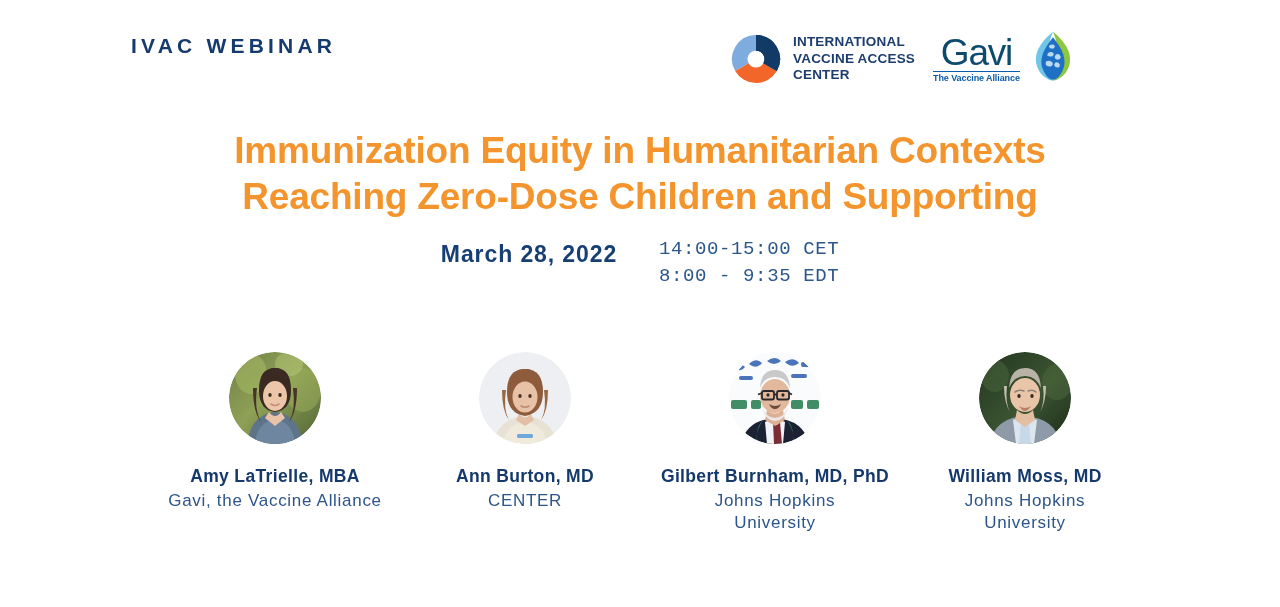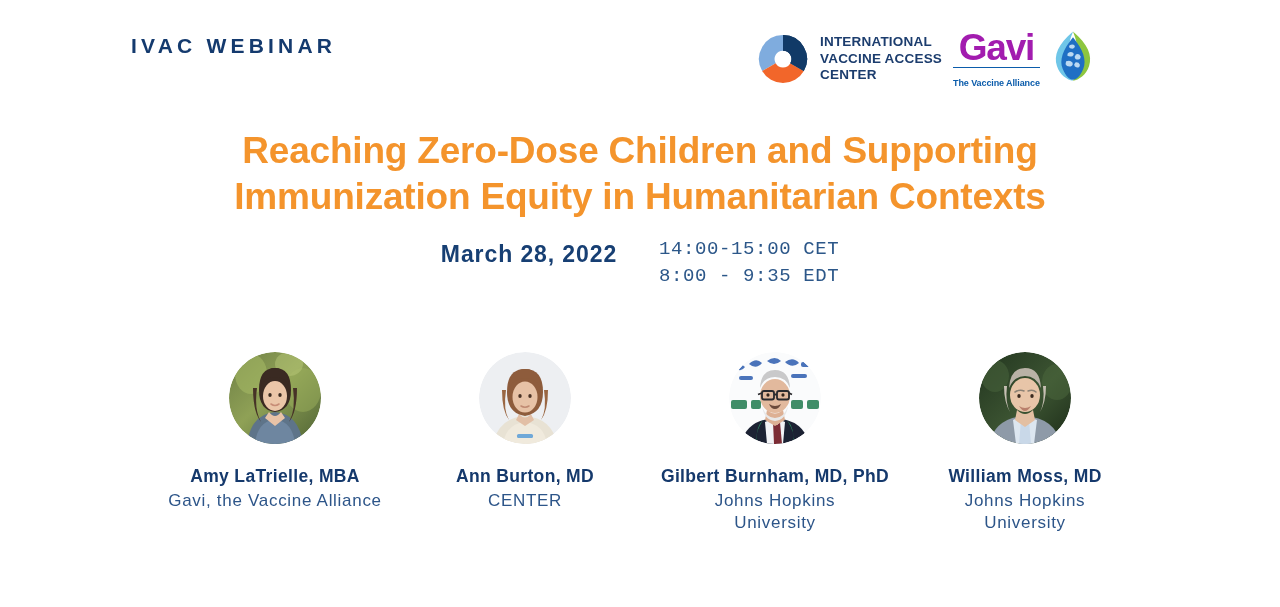--- a/index.html
+++ b/index.html
@@ -23,25 +23,25 @@
     top: 34px;
     font-size: 21px;
     font-weight: 700;
     letter-spacing: 4.2px;
     color: #143A6E;
     white-space: nowrap;
   }
 
   .logo-row {
     position: absolute;
-    left: 757px;
+    left: 730px;
     top: 28px;
     display: flex;
     align-items: center;
-    gap: 11px;
+    gap: 18px;
   }
 
   
   .ivac-logo {
     display: flex;
     align-items: center;
     gap: 11px;
   }
   .ivac-mark {
     width: 52px;
@@ -64,29 +64,29 @@
     align-items: center;
     gap: 4px;
   }
   .gavi-wordmark {
     display: flex;
     flex-direction: column;
     align-items: center;
   }
   .gavi-name {
     font-size: 37px;
-    font-weight: 700;
-    color: #a21caf;
+    font-weight: 400;
+    color: #0c4a6e;
     letter-spacing: -1.2px;
     line-height: 0.95;
   }
   .gavi-tag-wrap {
     border-top: 1.5px solid #0B5CAB;
     margin-top: 1px;
-    padding-top: 10px;
+    padding-top: 1px;
     width: 100%;
     text-align: center;
   }
   .gavi-tag {
     font-size: 9px;
     font-weight: 700;
     color: #0B5CAB;
     letter-spacing: -0.1px;
     white-space: nowrap;
   }
@@ -231,22 +231,22 @@
           <path d="M54 60 q6 -1 8 4 q0 5 -5 5 q-5 -1 -5 -5 Z"></path>
           <path d="M44 30 q6 -3 9 1 q1 4 -4 5 q-5 0 -6 -3 Z"></path>
         </g>
       </svg>
     </div>
   </div>
 
 </div>
 
 <div class="title">
+  <span class="line">Immunization Equity in Humanitarian Contexts</span>
   <span class="line">Reaching Zero-Dose Children and Supporting</span>
-  <span class="line">Immunization Equity in Humanitarian Contexts</span>
 </div>
 
 <div class="datetime">
   <div class="date">March 28, 2022</div>
   <div class="times">
     <div>14:00-15:00 CET</div>
     <div>8:00 - 9:35 EDT</div>
   </div>
 </div>
 

